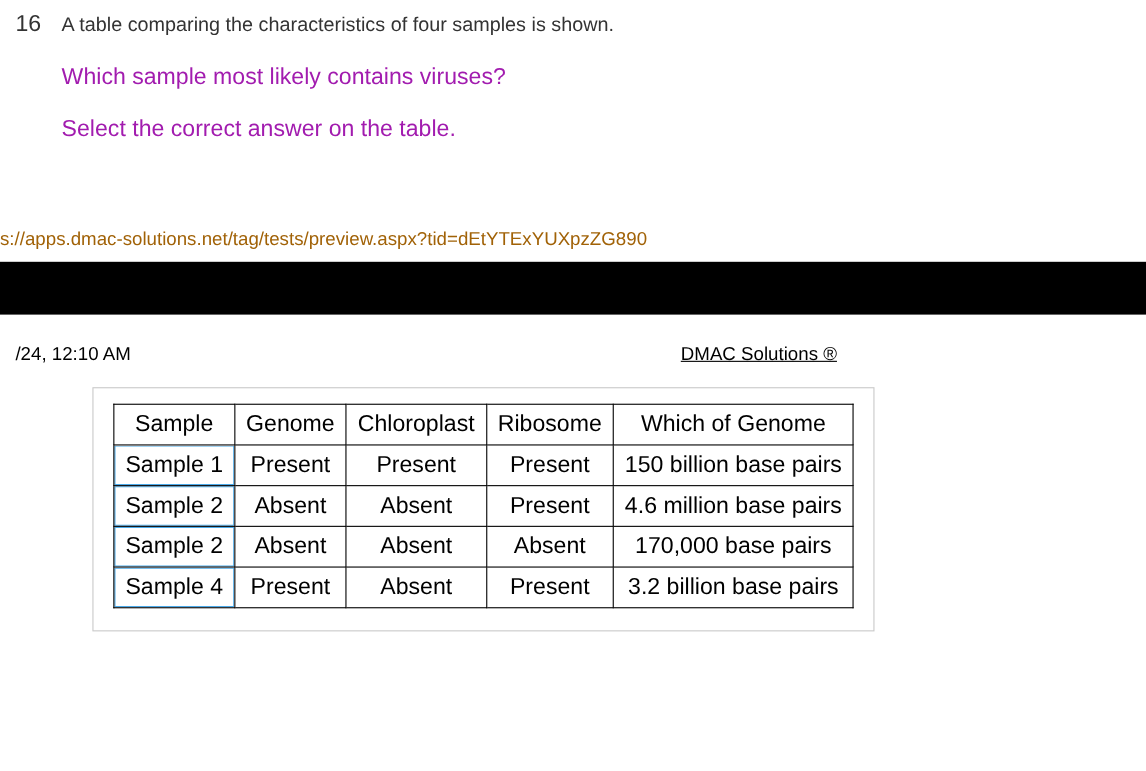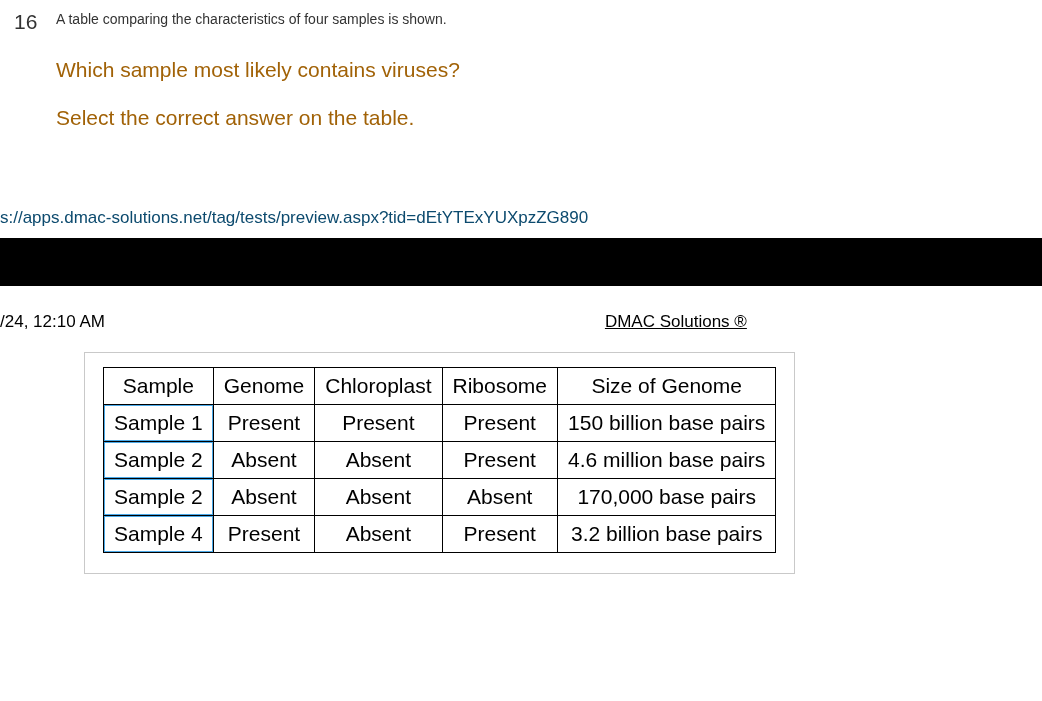--- a/index.html
+++ b/index.html
@@ -20,49 +20,49 @@
     margin-bottom: 24px;
   }
   .q-number {
     font-size: 21px;
     color: #333;
     width: 46px;
     flex: 0 0 46px;
     padding-left: 4px;
   }
   .q-text {
-    font-size: 14px;
+    font-size: 18px;
     color: #333;
     line-height: 1.35;
   }
   .q-follow {
     margin-left: 46px;
     font-size: 21px;
-    color: #a16207;
+    color: #a21caf;
     margin-bottom: 24px;
   }
   .url-line {
     font-family: Arial, sans-serif;
     font-size: 17px;
-    color: #0c4a6e;
+    color: #a16207;
     padding: 6px 12px 10px 0;
     margin-top: 18px;
   }
   .black-bar {
     background: #000;
     height: 48px;
     width: 100%;
   }
   .meta-row {
     display: flex;
     align-items: center;
     font-family: Arial, sans-serif;
     font-size: 17px;
     color: #000;
-    padding: 26px 0 12px 0;
+    padding: 26px 0 12px 14px;
   }
   .meta-left {
     flex: 0 0 auto;
   }
   .meta-center {
     margin-left: 500px;
     text-decoration: underline;
   }
   .table-wrap {
     margin: 8px 0 0 84px;
@@ -116,21 +116,21 @@
 </div>
 
 <div class="table-wrap">
   <table class="sample-table">
     <thead>
       <tr>
         <th>Sample</th>
         <th>Genome</th>
         <th>Chloroplast</th>
         <th>Ribosome</th>
-        <th>Size of Genome</th>
+        <th>Which of Genome</th>
       </tr>
     </thead>
     <tbody>
       <tr>
         <td class="selectable">Sample 1</td>
         <td>Present</td>
         <td>Present</td>
         <td>Present</td>
         <td>150 billion base pairs</td>
       </tr>

